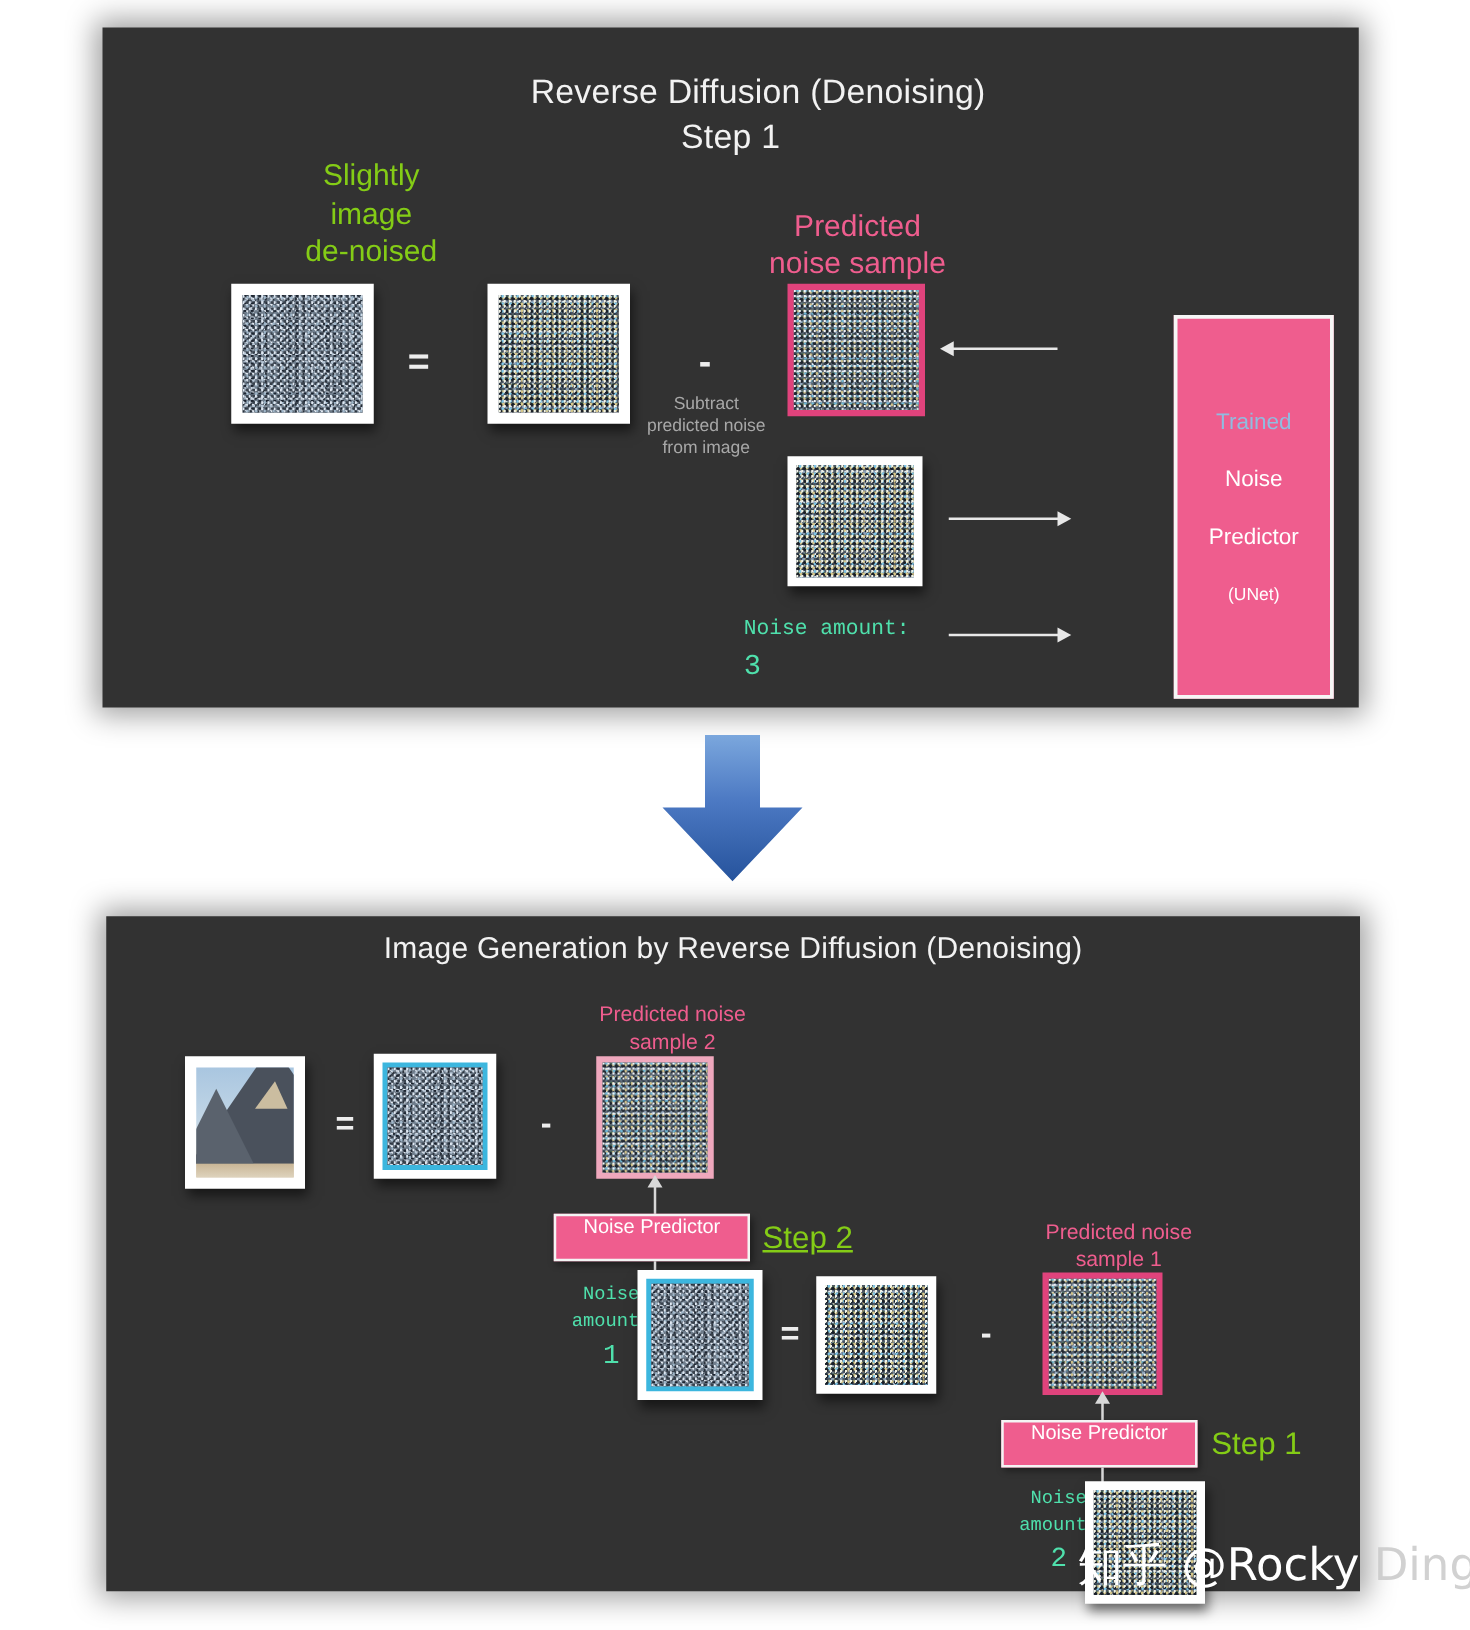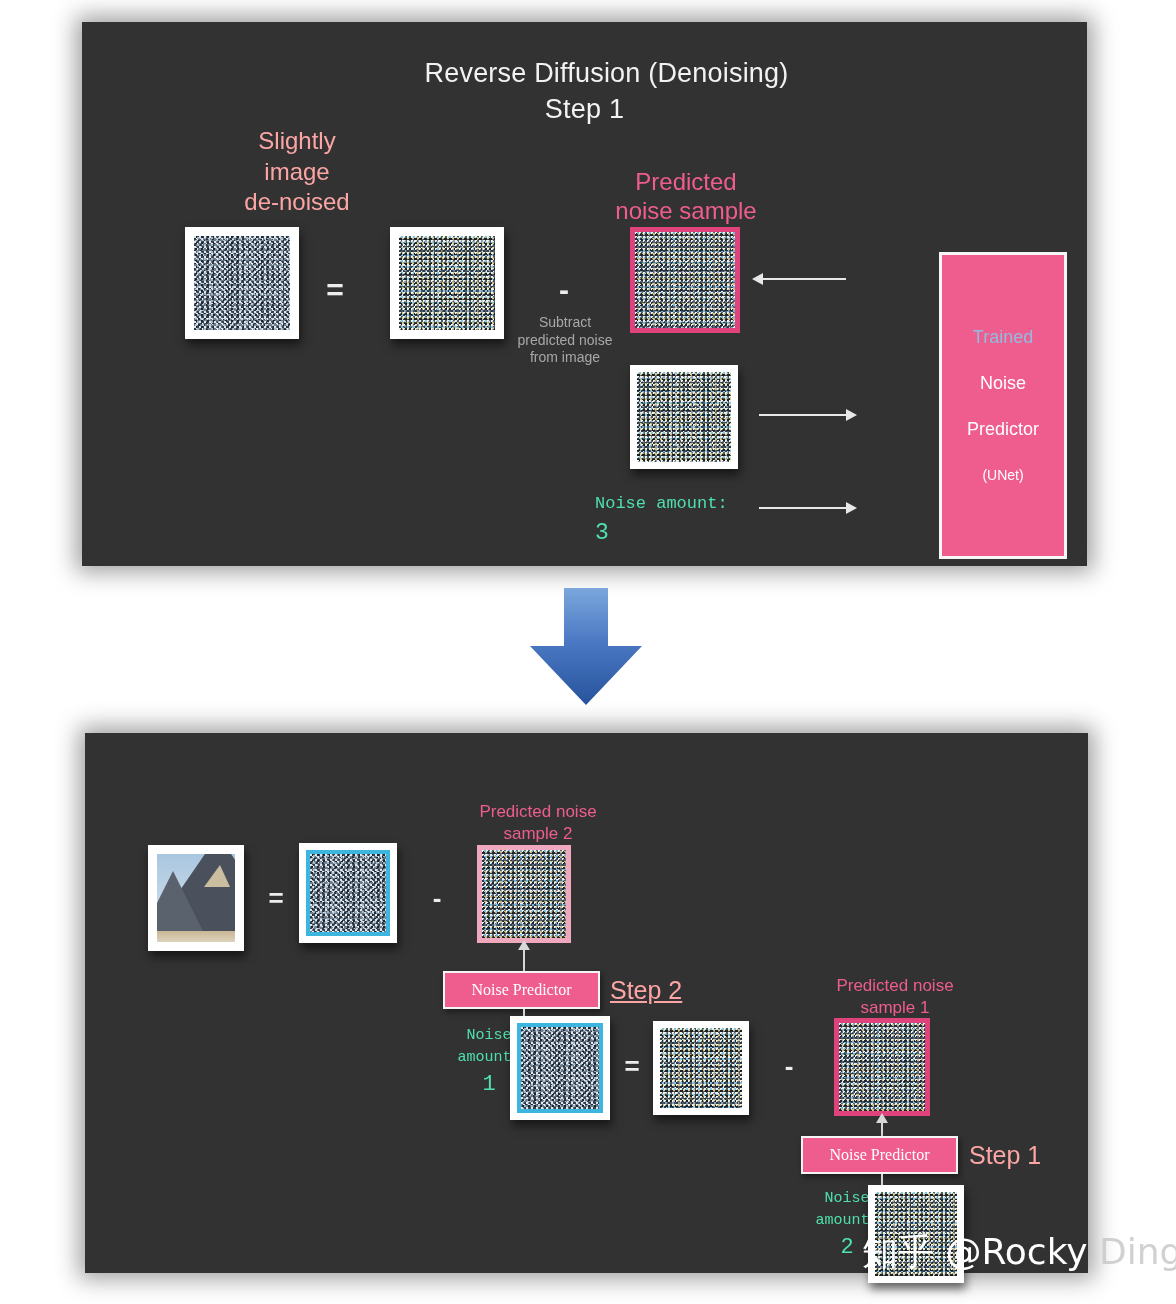--- a/index.html
+++ b/index.html
@@ -25,21 +25,21 @@
     width: 100%;
     text-align: center;
     color: #f2f2f2;
     letter-spacing: .2px;
   }
   #top-title-1 { top: 36px;  font-size: 27px; padding-left: 44px; }
   #top-title-2 { top: 72px;  font-size: 27px; }
   #bottom-title { top: 12px; font-size: 24px; }
 
   
-  .lbl { position: absolute; color: #fca5a5; }
+  .lbl { position: absolute; color: #84cc16; }
   .pink-lbl { position: absolute; color: #ef5d8e; text-align: center; }
   .mono-teal {
     position: absolute; color: #4fe0ac;
     font-family: "Liberation Mono", "DejaVu Sans Mono", monospace;
     line-height: 1.45;
   }
   .grey-note {
     position: absolute; color: #a8a8a8; text-align: center;
     font-size: 14px; line-height: 1.25;
   }
@@ -152,23 +152,22 @@
   }
   #trained-box .t1 { color: #90bce0; font-size: 18px; line-height: 1.35; }
   #trained-box .t2 { color: #ffffff; font-size: 18px; line-height: 1.35; }
   #trained-box .t3 { color: #ffffff; font-size: 14px; line-height: 1.6; }
 
   
   .np-chip {
     position: absolute;
     background: #ef5d8e; border: 2px solid #f4f4f4;
     color: #ffffff; font-size: 16px;
-    display: flex; align-items: center; justify-content: center;
+    display: flex; align-items: flex-start; justify-content: center;
     box-shadow: 2px 3px 6px rgba(0,0,0,0.45);
-    font-family: Liberation Serif, serif;
   }
 
   
   .h-arrow { position: absolute; height: 2px; background: #e8e8e8; }
   .h-arrow::after {
     content: ""; position: absolute; top: -5px; width: 0; height: 0;
     border-top: 6px solid transparent; border-bottom: 6px solid transparent;
   }
   .h-arrow.right::after { right: -10px; border-left: 11px solid #e8e8e8; }
   .h-arrow.left::after  { left: -10px;  border-right: 11px solid #e8e8e8; }
@@ -272,20 +271,21 @@
           <stop offset="45%" stop-color="#4c79c3"></stop>
           <stop offset="100%" stop-color="#26539c"></stop>
         </linearGradient>
       </defs>
       <polygon points="44,0 88,0 88,58 122,58 66,117 10,58 44,58" fill="url(#bluegrad)"></polygon>
     </svg>
   </div>
 
   <div class="panel" id="panel-bottom">
 
+    <div class="ptitle" id="bottom-title">Image Generation by Reverse Diffusion (Denoising)</div>
 
     <div class="tile pad-w" style="left:63px; top:112px; width:96px; height:106px;">
       <div class="pyramid-photo">
         <div class="pyr-main"></div>
         <div class="pyr-side"></div>
         <div class="pyr-cap"></div>
         <div class="pyr-ground"></div>
       </div>
     </div>
 

